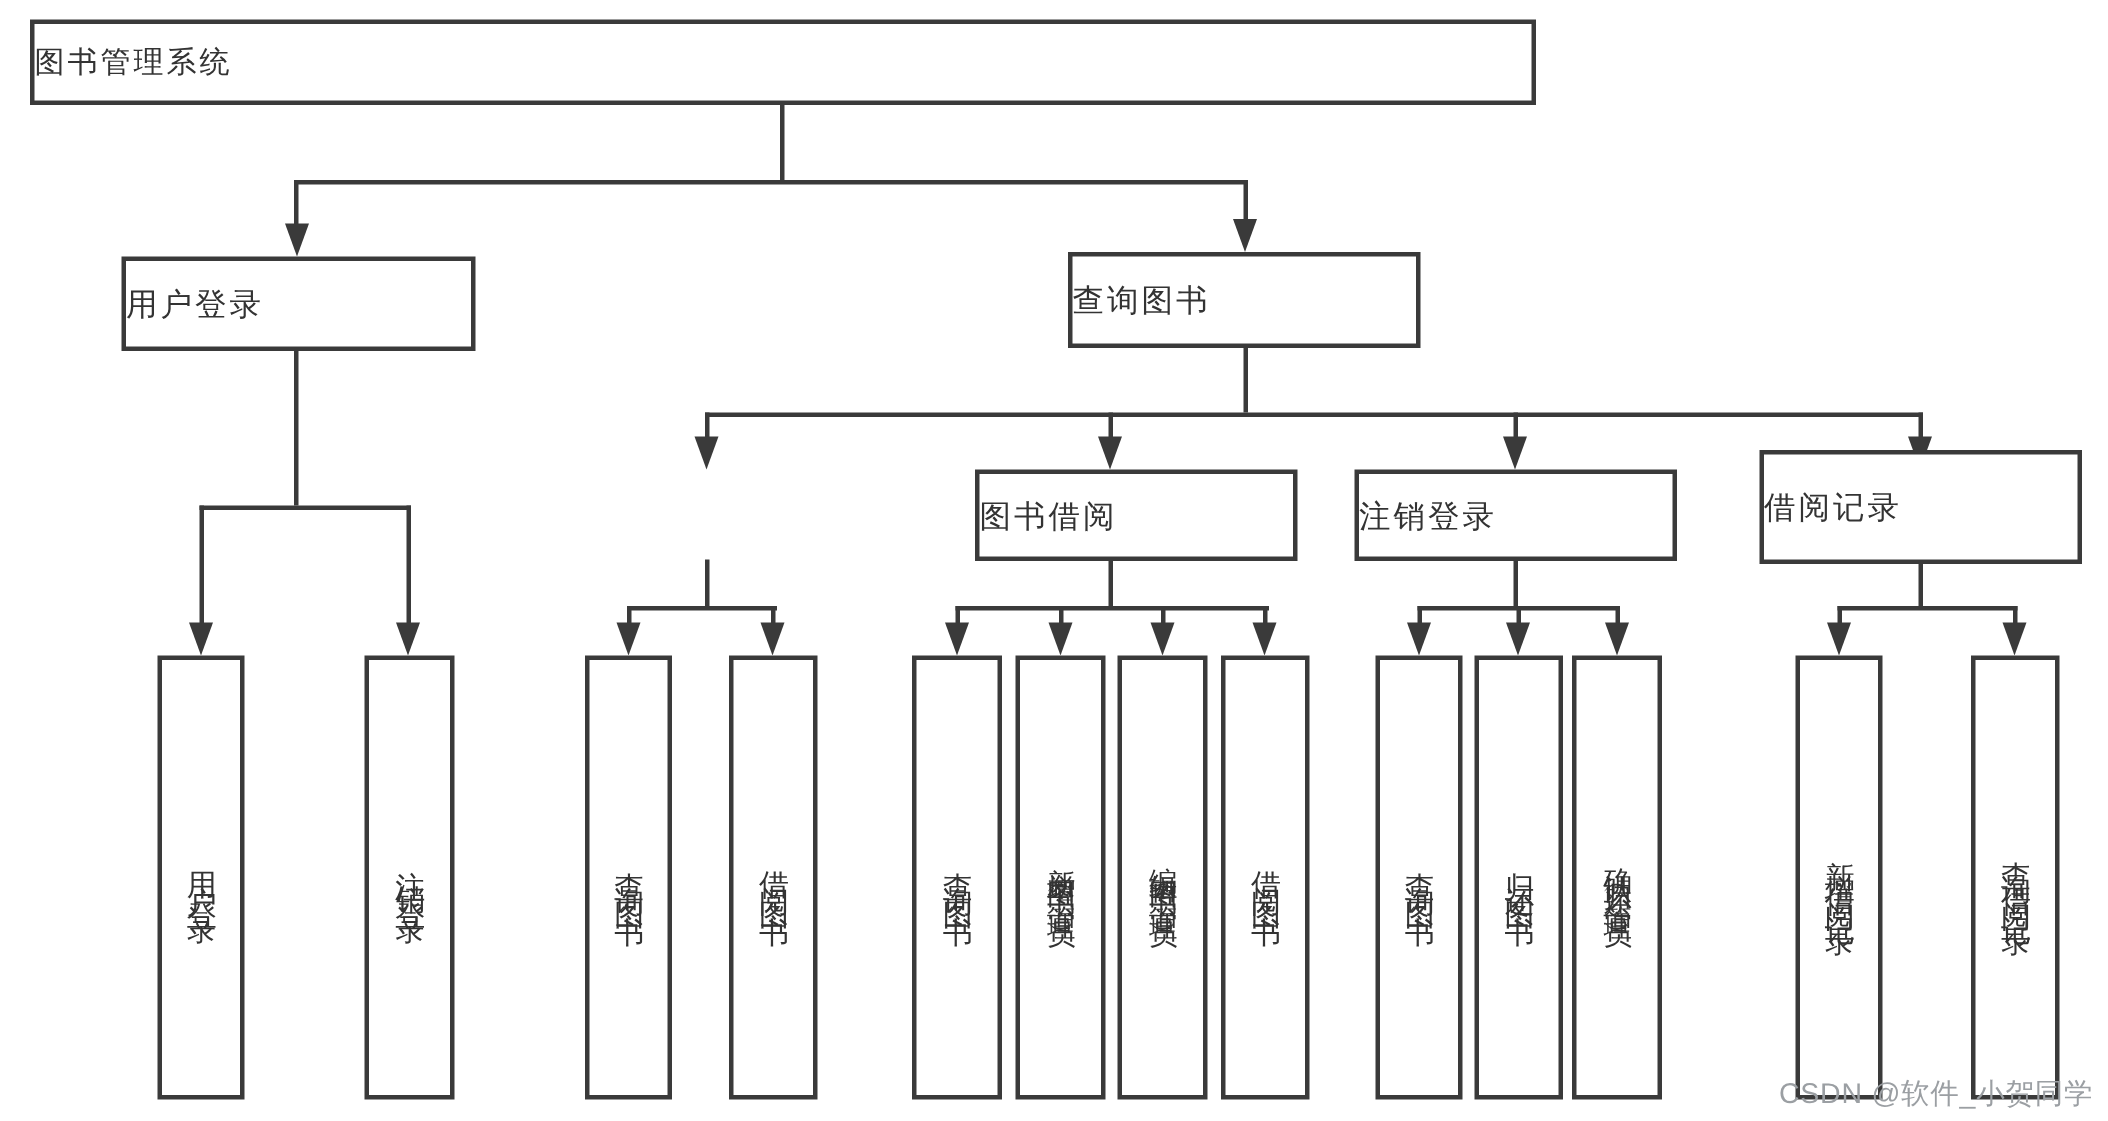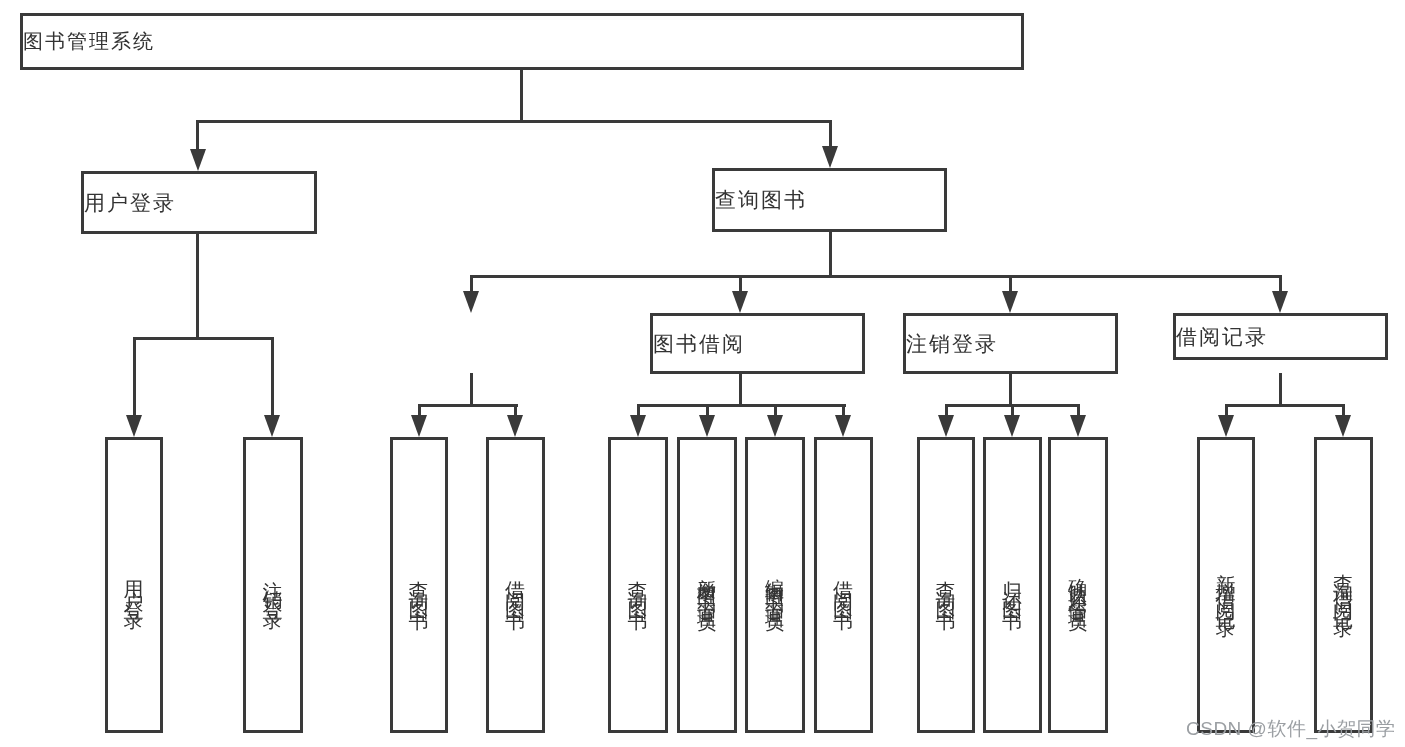--- a/index.html
+++ b/index.html
@@ -117,21 +117,21 @@
   <div class="hbox" style="left:712px;top:168px;width:235px;height:64px">
     <span>查询图书</span>
   </div>
 
   <div class="hbox" style="left:650px;top:313px;width:215px;height:61px">
     <span>图书借阅</span>
   </div>
   <div class="hbox" style="left:903px;top:313px;width:215px;height:61px">
     <span>注销登录</span>
   </div>
-  <div class="hbox" style="left:1173px;top:313px;width:215px;height:47px">
+  <div class="hbox" style="left:1173px;top:300px;width:215px;height:76px">
     <span>借阅记录</span>
   </div>
 
   <div class="vbox" style="left:105px;width:58px">
     <span>用户登录</span>
   </div>
   <div class="vbox" style="left:243px;width:60px">
     <span>注销登录</span>
   </div>
 

